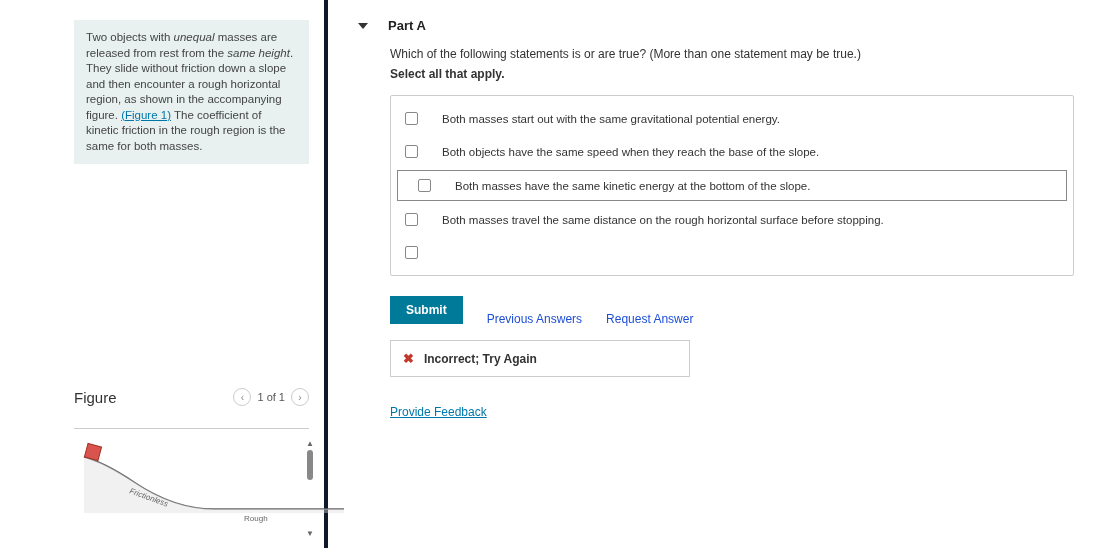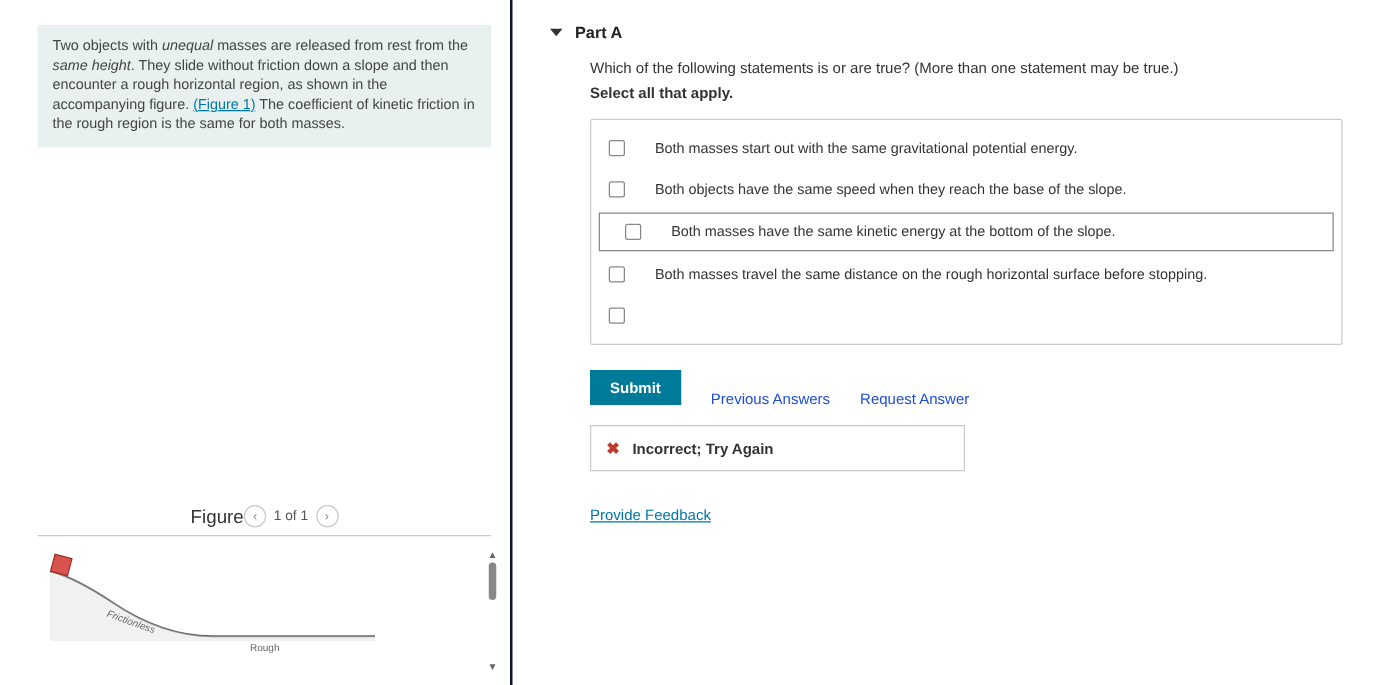--- a/index.html
+++ b/index.html
@@ -7,41 +7,41 @@
     font-family: Arial, Helvetica, sans-serif;
     font-size: 12px;
     color: #333;
     background: #fff;
     width: 1099px;
     height: 548px;
     display: flex;
     position: relative;
   }
   .left-col {
-    width: 410px;
-    padding: 20px 15px 10px 30px;
+    width: 328px;
+    padding: 20px 15px 10px 74px;
     display: flex;
     flex-direction: column;
-    border-right: 2px solid #0f172a;
+    border-right: 4px solid #0f172a;
   }
   .problem-box {
     background: #e8f0f0;
     padding: 10px 12px;
     color: #444;
     line-height: 1.35;
     font-size: 11.5px;
   }
   .problem-box em { font-style: italic; }
   .link { color: #0077aa; text-decoration: underline; cursor: pointer; }
   .figure-section { margin-top: auto; }
   .figure-header {
     display: flex;
     align-items: center;
-    justify-content: center;
-    margin-bottom: 6px;
+    justify-content: space-between;
+    margin-bottom: 22px;
   }
   .figure-title { font-size: 15px; color: #333; }
   .nav-group { display: flex; align-items: center; gap: 6px; }
   .nav-btn {
     width: 18px; height: 18px;
     border: 1px solid #ccc;
     border-radius: 50%;
     background: #fff;
     display: flex; align-items: center; justify-content: center;
     font-size: 10px; color: #888;
@@ -62,21 +62,21 @@
   }
   .scroll-arrow { font-size: 8px; color: #666; }
   .scroll-thumb { width: 6px; flex: 0 0 30px; background: #888; border-radius: 3px; margin: 2px 0; }
   .right-col {
     flex: 1;
     padding: 10px 25px 10px 30px;
   }
   .part-header {
     display: flex;
     align-items: center;
-    gap: 10px;
+    gap: 20px;
     padding: 8px 0 14px 0;
   }
   .caret-down {
     width: 0; height: 0;
     border-left: 5px solid transparent;
     border-right: 5px solid transparent;
     border-top: 6px solid #333;
   }
   .part-title { font-size: 13px; font-weight: bold; color: #222; }
   .question-area { padding-left: 32px; }

